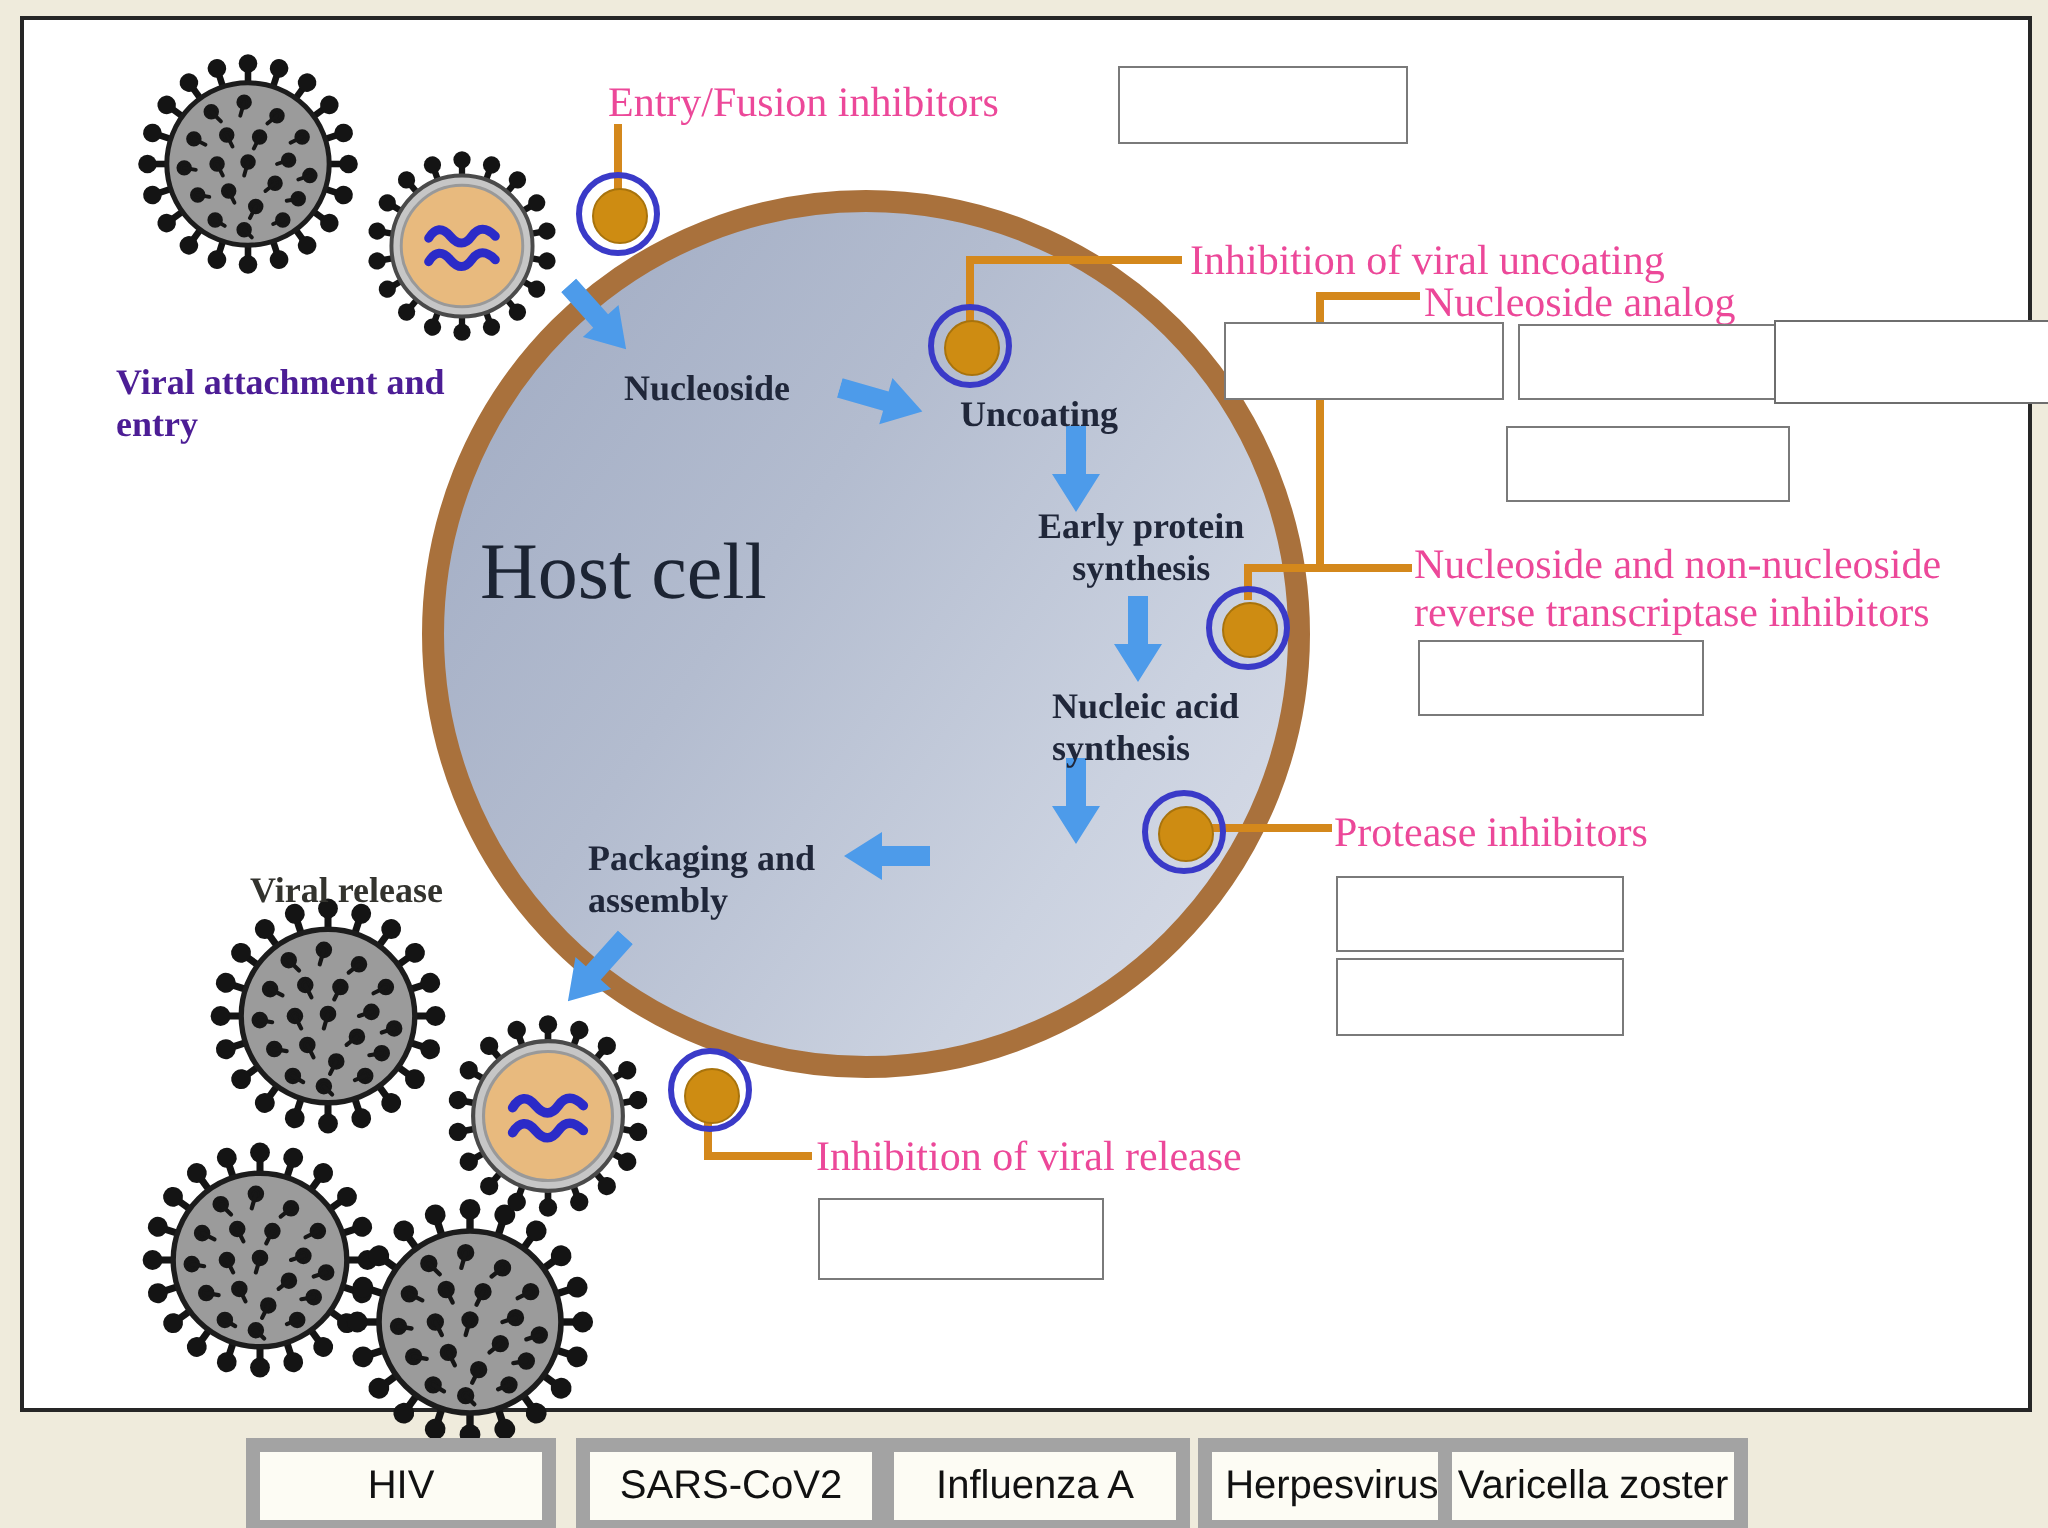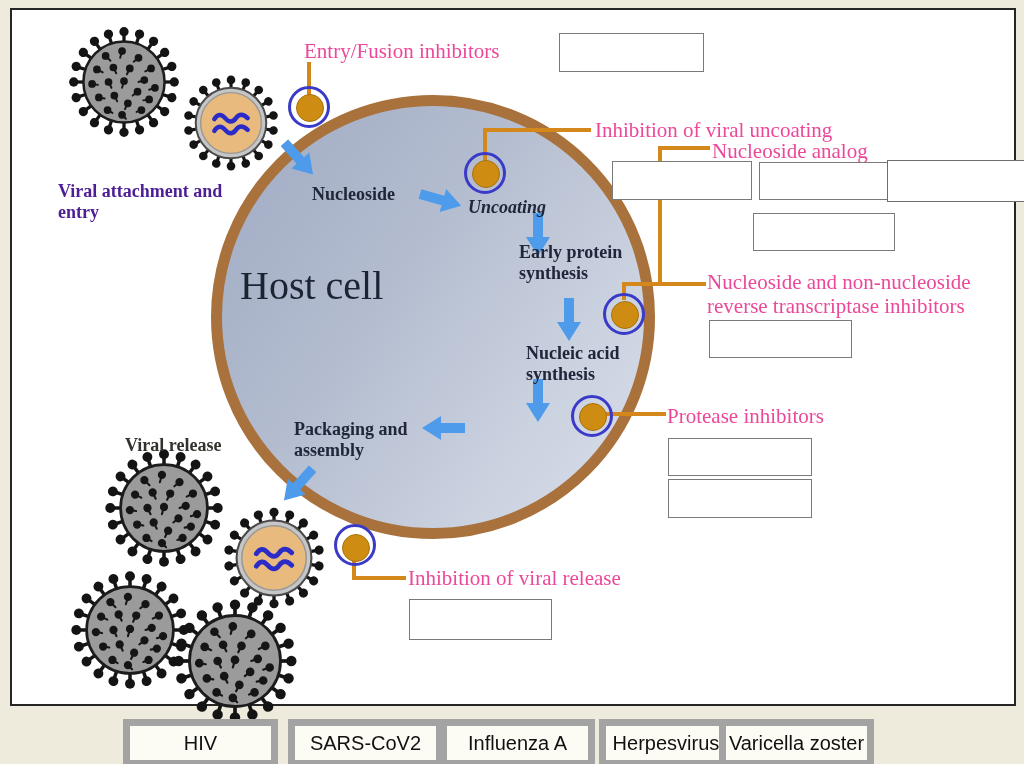--- a/index.html
+++ b/index.html
@@ -22,22 +22,22 @@
   #host-cell-label{
     left:228px; top:252px; font-size:40px; font-weight:normal; color:#1C2433;
   }
   
   .stage-label{
     font-weight:bold; color:#20273A; font-size:18px; line-height:21px;
     white-space:pre-line;
   }
   #lbl-attachment{left:46px;  top:171px; color:#4c1d95;}
   #lbl-penetration{left:300px; top:174px;}
-  #lbl-uncoating{left:456px; top:187px;font-style:italic;}
-  #lbl-early{left:507px; top:232px;}
+  #lbl-uncoating{left:468px; top:187px;}
+  #lbl-early{left:507px; top:243px;text-align:center;}
   #lbl-nucleic{left:514px; top:333px;}
   #lbl-late{left:445px; top:409px;}
   #lbl-packaging{left:282px; top:409px;}
   #lbl-viral-release{left:113px; top:425px; color:#33332e;}
   
   .drug-label{
     color:#ec4899; font-size:21px; line-height:24px; white-space:pre-line;
   }
   #dl-entry{left:292px; top:29px;}
   #dl-uncoating{left:583px; top:108px;}

